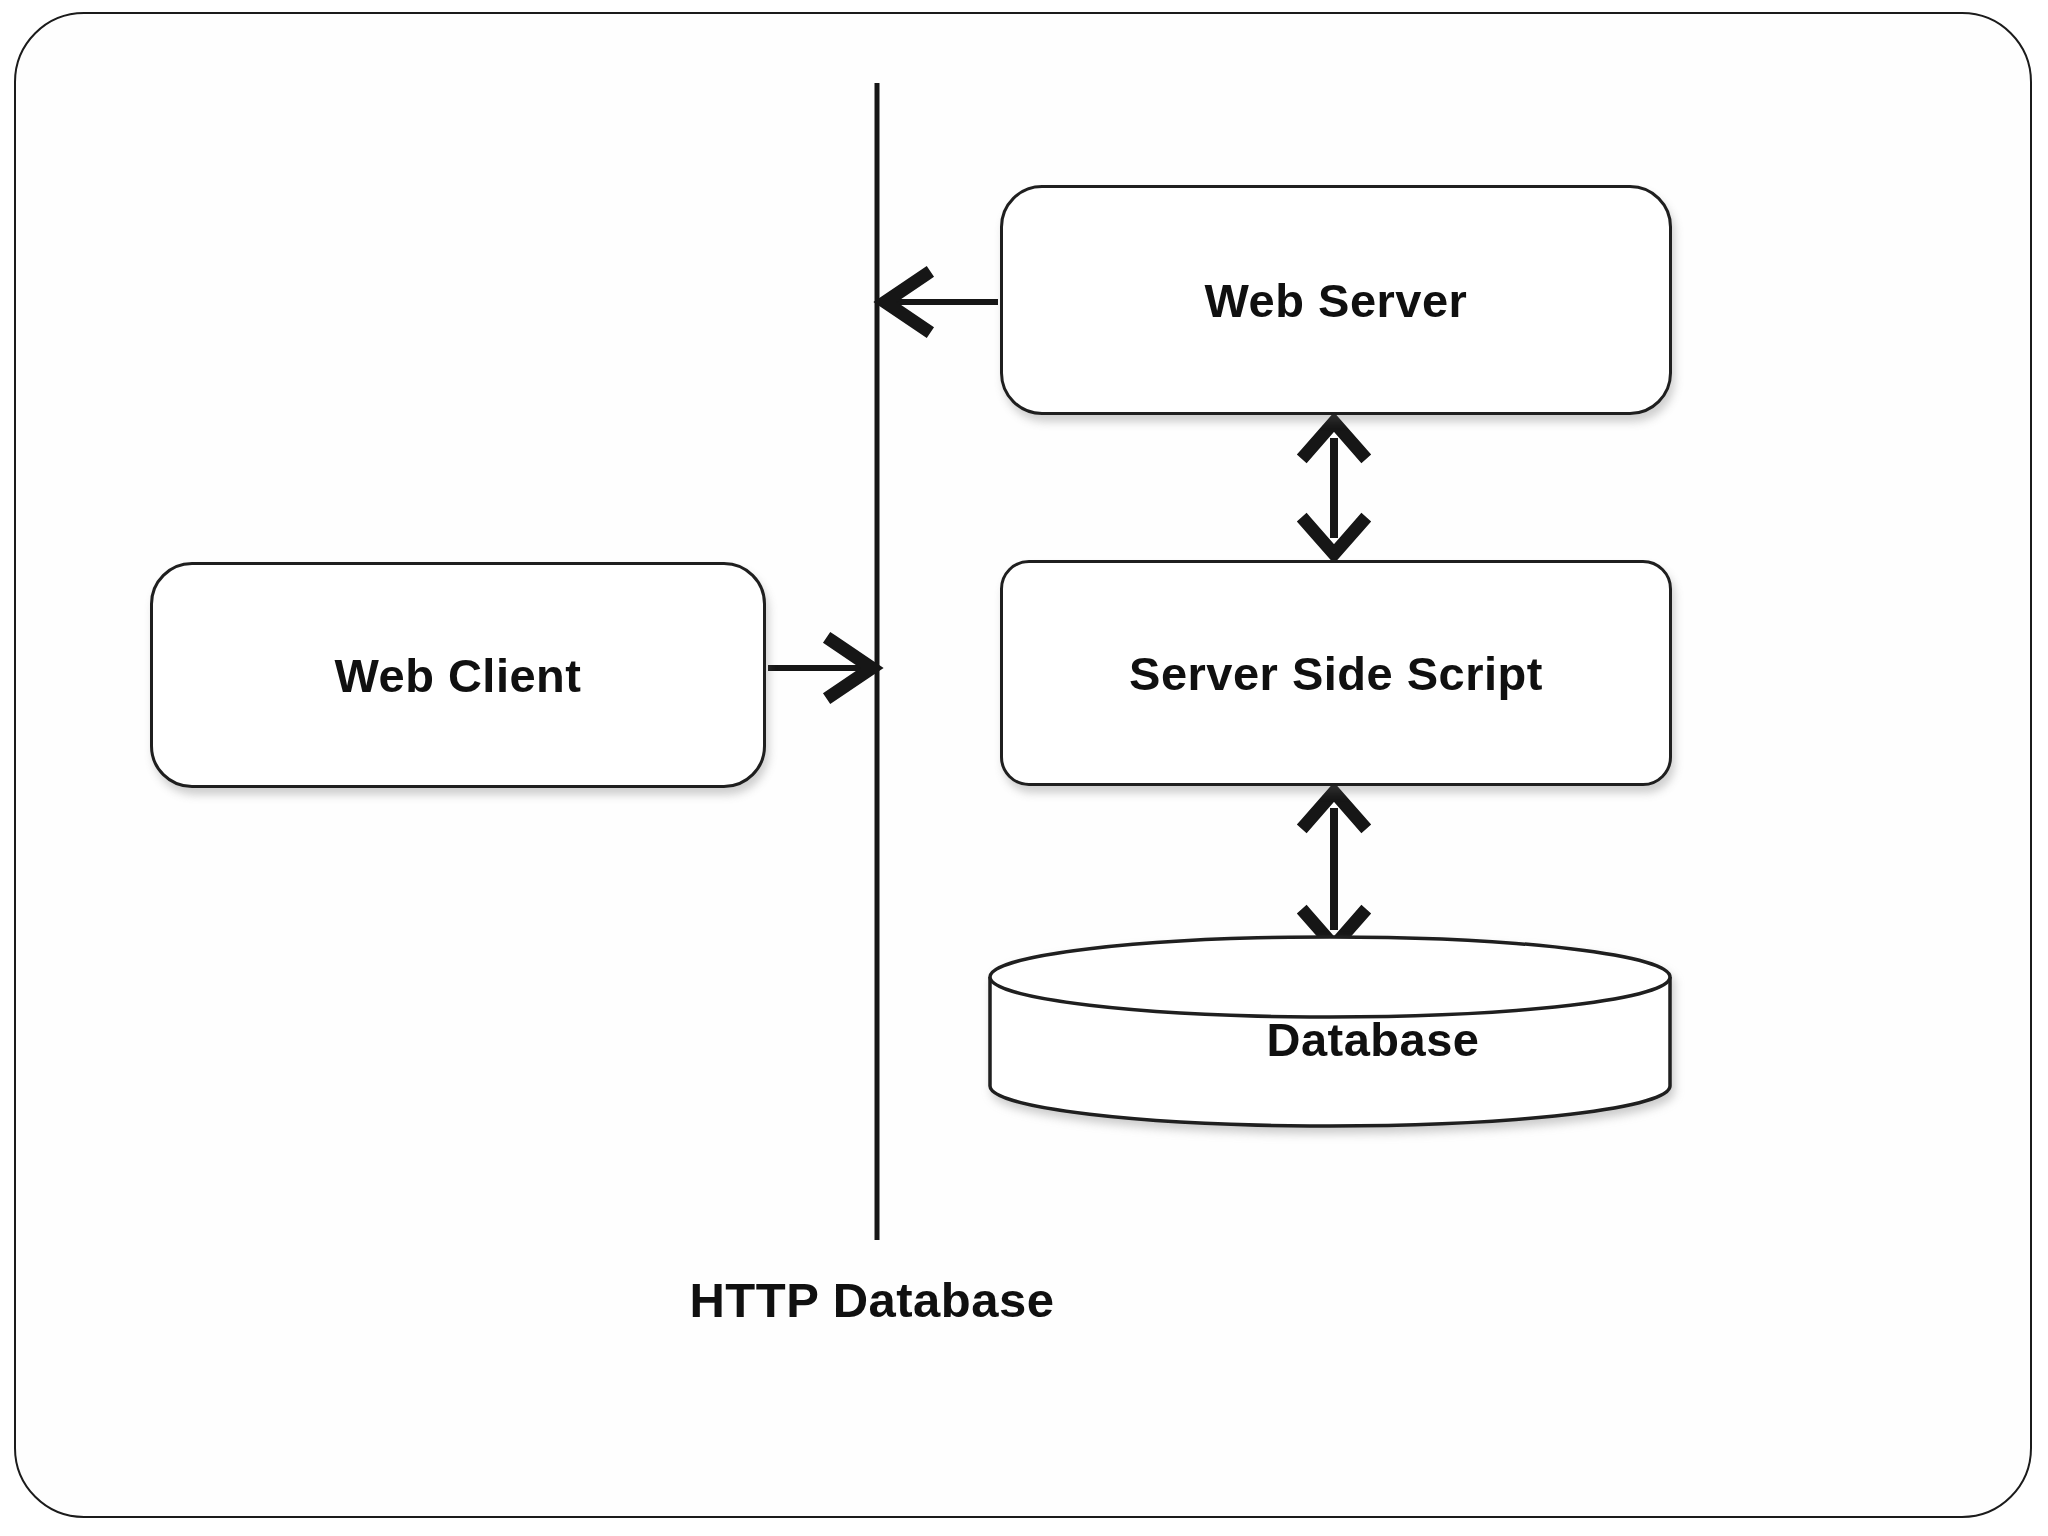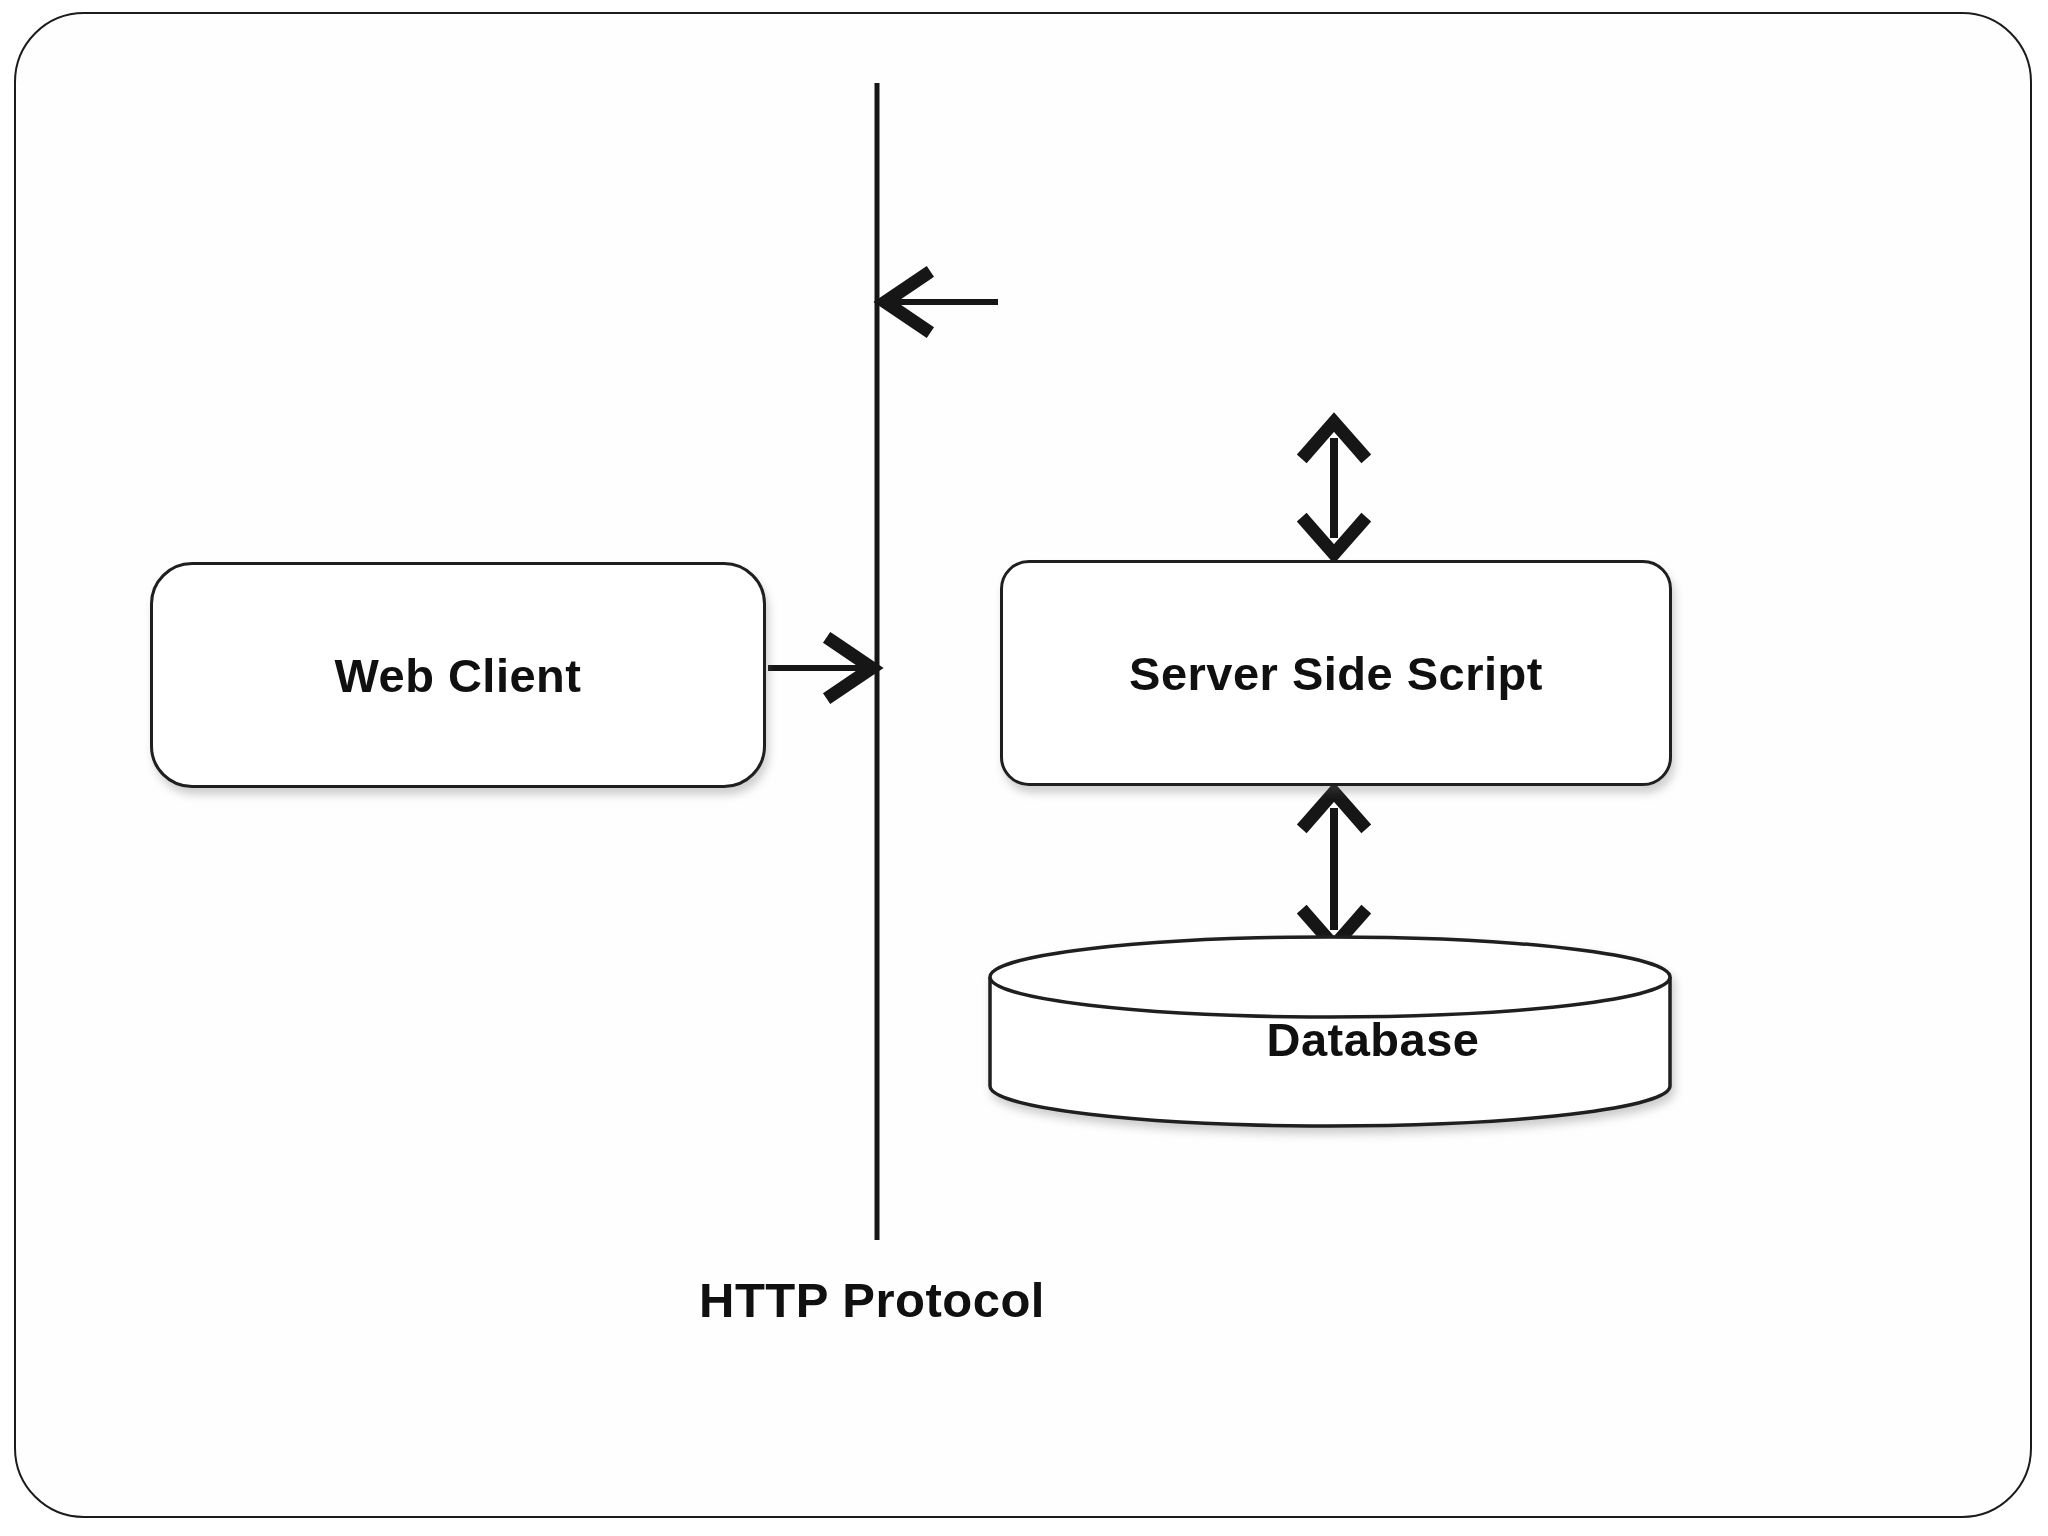--- a/index.html
+++ b/index.html
@@ -107,26 +107,29 @@
     <g class="shadowed">
       <path d="M990,977 L990,1086 A340,40 0 0 0 1670,1086 L1670,977" fill="#ffffff" stroke="#1f1f1f" stroke-width="3.5"></path>
       <ellipse cx="1330" cy="977" rx="340" ry="40" fill="#ffffff" stroke="#1f1f1f" stroke-width="3.5"></ellipse>
     </g>
   </svg>
 
   <div class="node box-web-client">
     <span class="node-label">Web Client</span>
   </div>
 
+  <div class="node box-web-server">
+    <span class="node-label">Web Server</span>
+  </div>
 
   <div class="node box-sss">
     <span class="node-label">Server Side Script</span>
   </div>
 
   <div class="cyl-label-wrap">
     <span class="cyl-label">Database</span>
   </div>
 
   <div class="protocol-wrap">
-    <span class="protocol-label">HTTP Protocol</span>
+    <span class="protocol-label">HTTP Database</span>
   </div>
 
 </div>
 
 </body></html>

